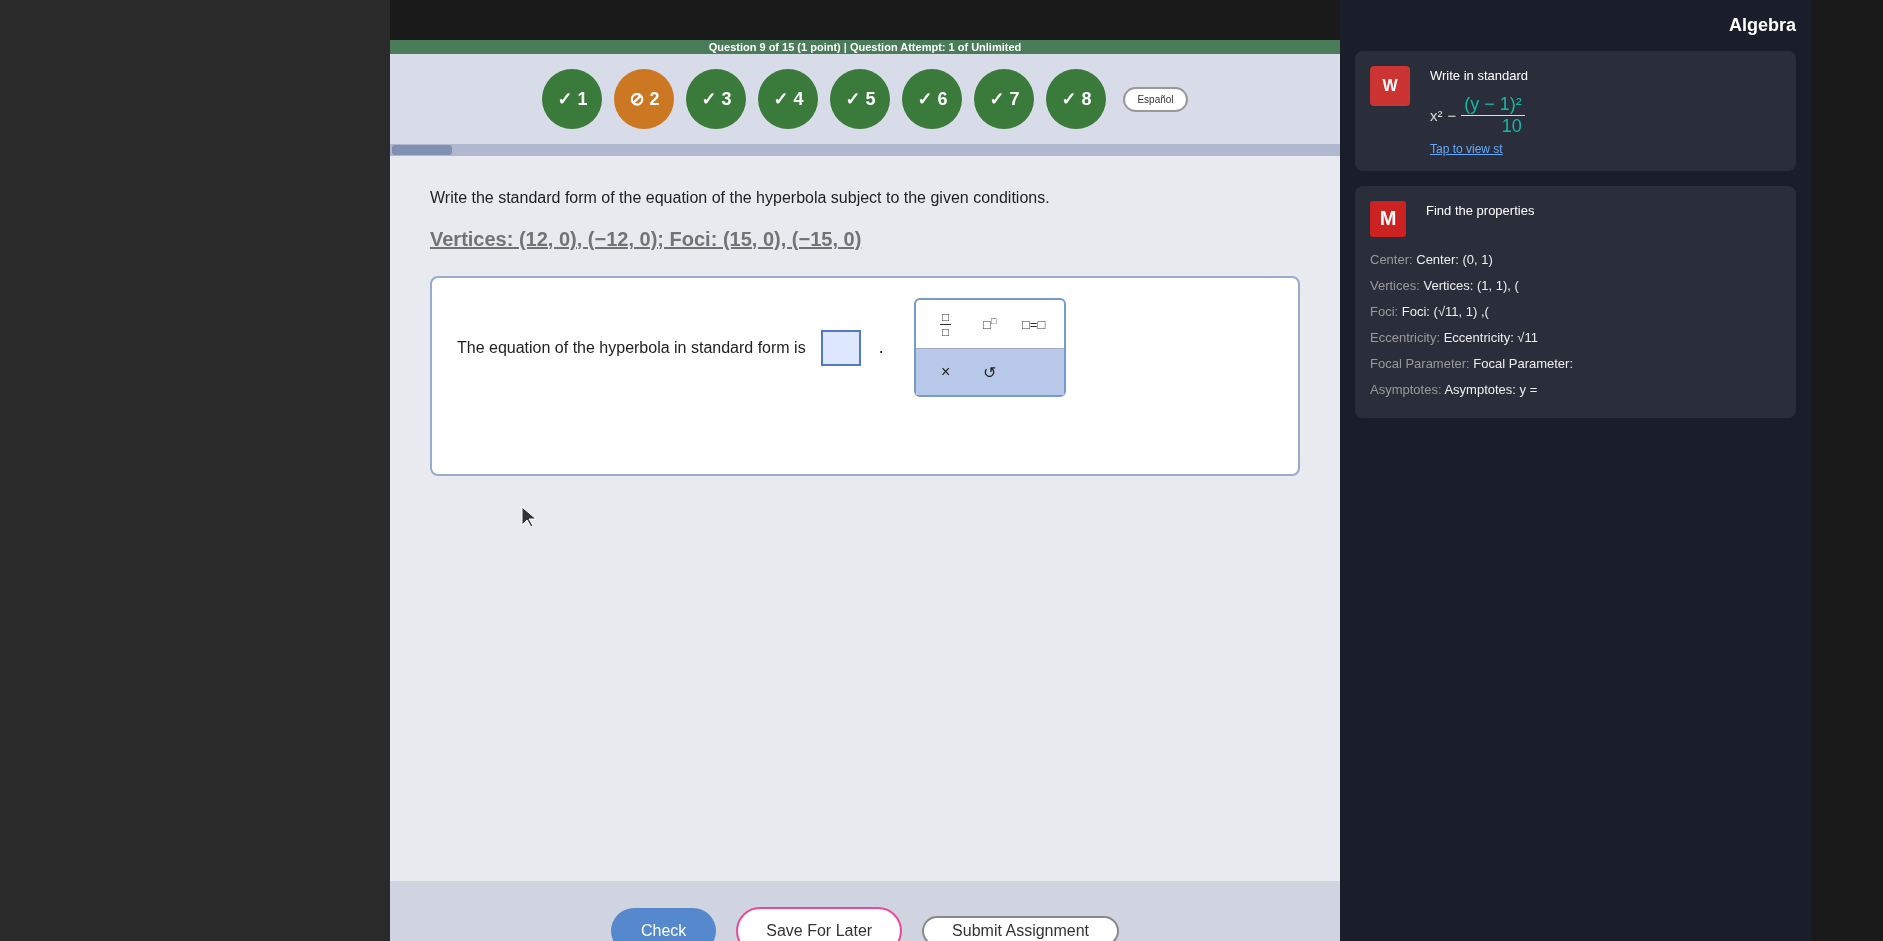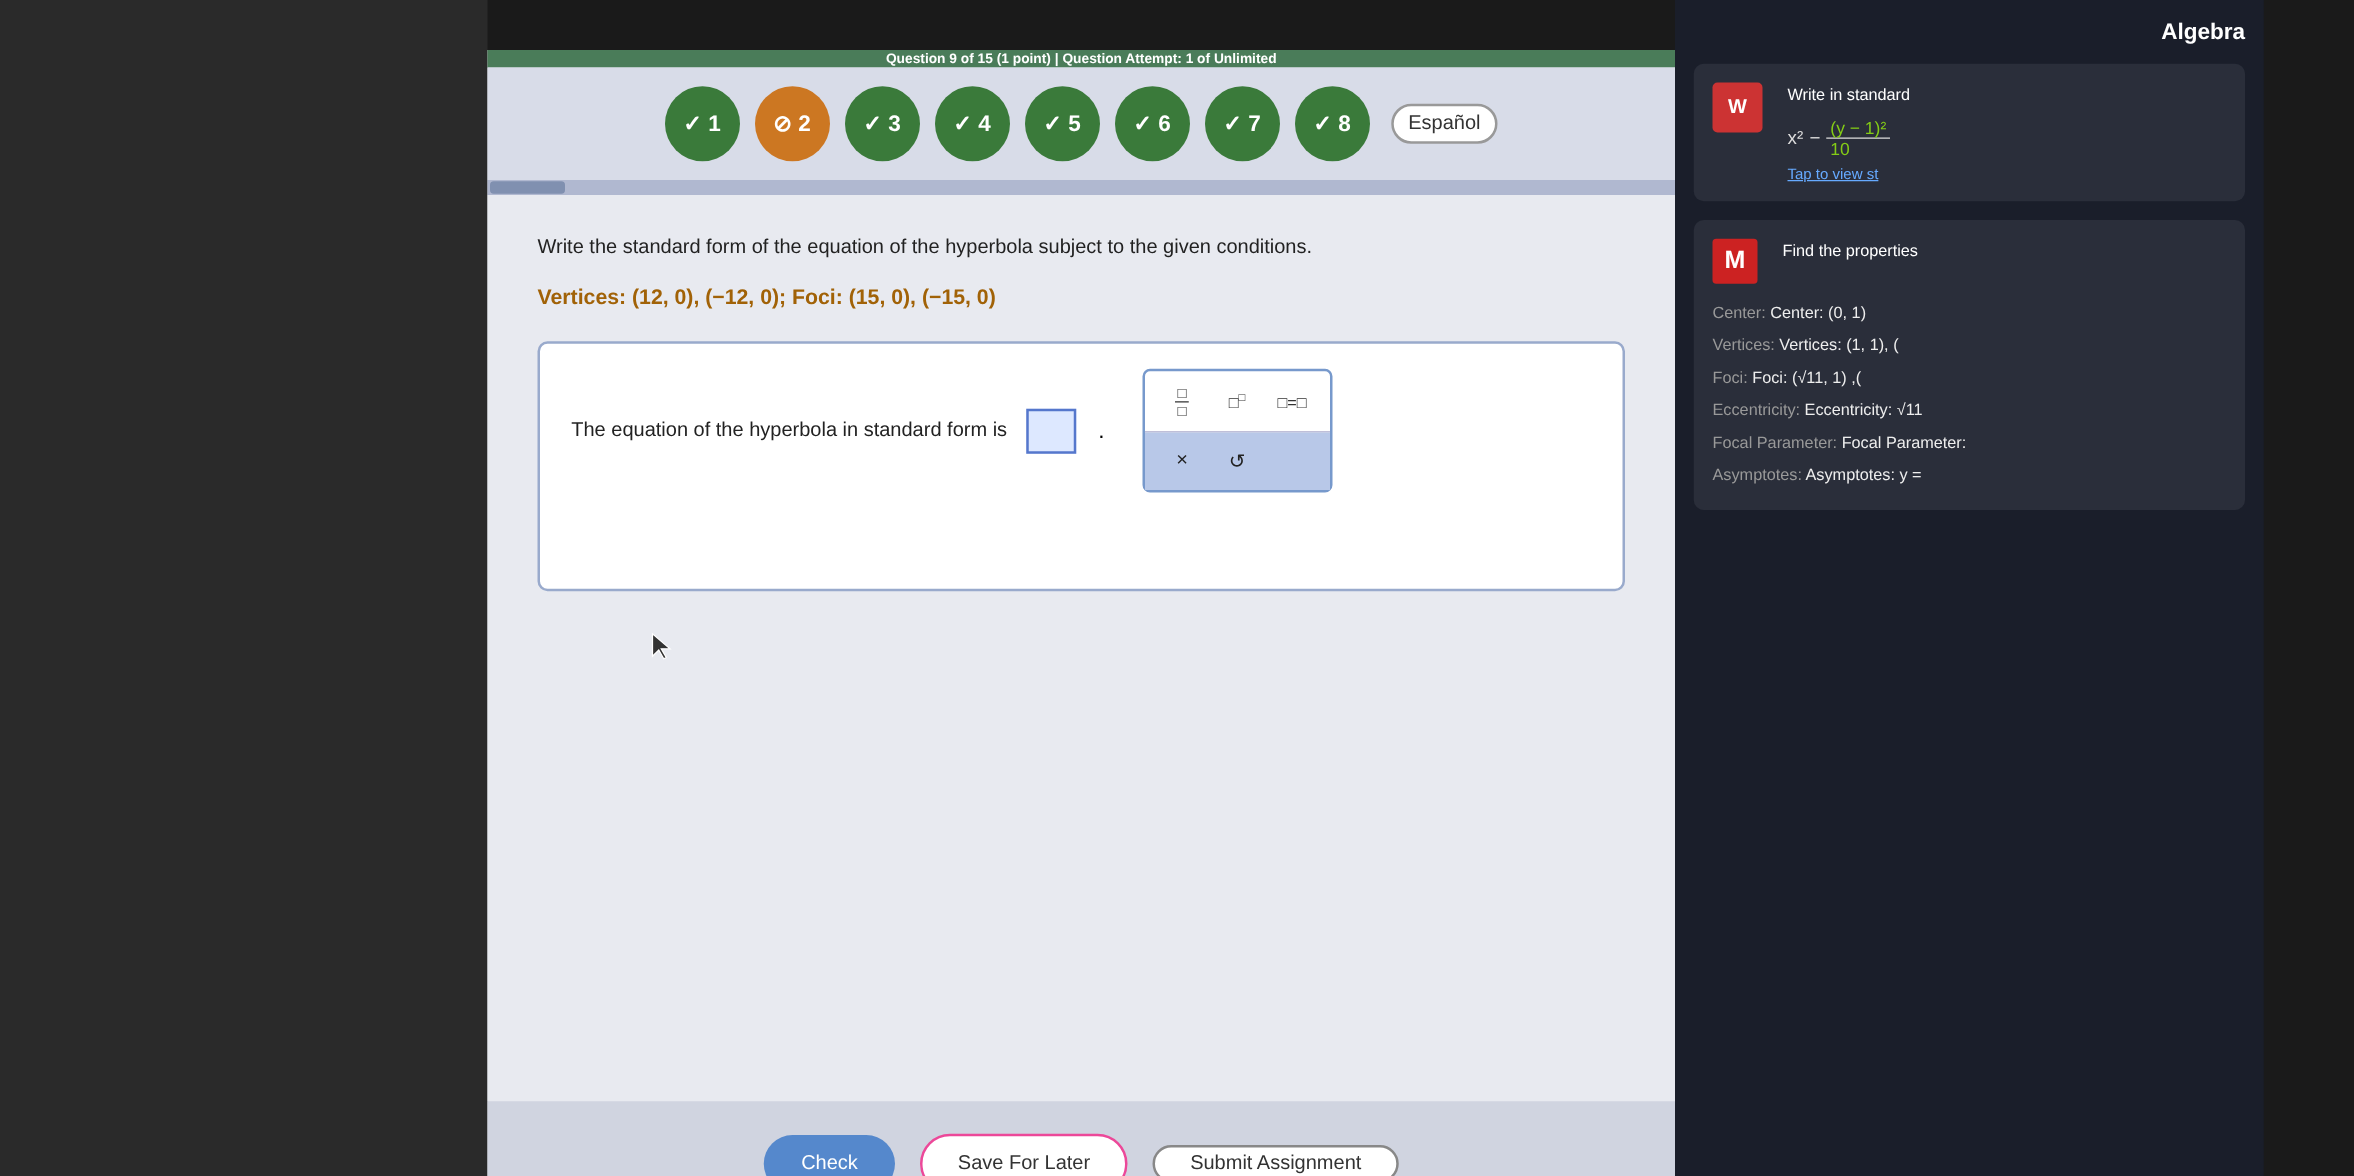--- a/index.html
+++ b/index.html
@@ -88,21 +88,21 @@
 
     .nav-btn.orange {
       background: #cc7722;
     }
 
     .espanol-btn {
       background: white;
       border: 2px solid #999;
       border-radius: 20px;
       padding: 5px 12px;
-      font-size: 16px;
+      font-size: 10px;
       cursor: pointer;
       color: #333;
       margin-left: 5px;
     }
 
     
     .scroll-area {
       position: absolute;
       top: 104px;
       left: 0;
@@ -132,24 +132,25 @@
     }
 
     .question-text {
       font-size: 16px;
       color: #222;
       line-height: 1.5;
       margin-bottom: 18px;
     }
 
     .question-conditions {
-      font-size: 17px;
-      color: #a16207;
+      font-size: 20px;
+      color: #737373;
       font-weight: bold;
       margin-bottom: 25px;
+      text-decoration: underline;
     }
 
     
     .answer-box {
       border: 2px solid #99aacc;
       border-radius: 8px;
       background: white;
       padding: 20px 25px;
       position: relative;
       min-height: 200px;
@@ -449,21 +450,21 @@
       <div class="wolfram-icon">
         <span>W</span>
       </div>
       <div style="flex:1;">
         <div class="card-text">
           <span>Write in standard</span>
         </div>
         <div class="math-formula">
           <span style="color:#ddd;">x²</span>
           <span style="color:#ddd;">−</span>
-          <span style="display:inline-flex;flex-direction:column;align-items:flex-start;color:#84cc16;font-size:14px;">
+          <span style="display:inline-flex;flex-direction:column;align-items:flex-end;color:#14b8a6;font-size:18px;">
             <span style="border-bottom:1px solid #ddd;padding:0 3px;">(y − 1)²</span>
             <span style="padding:0 3px;">10</span>
           </span>
         </div>
         <span class="tap-link">Tap to view st</span>
       </div>
     </div>
   </div>
 
   <div class="wolfram-card">

